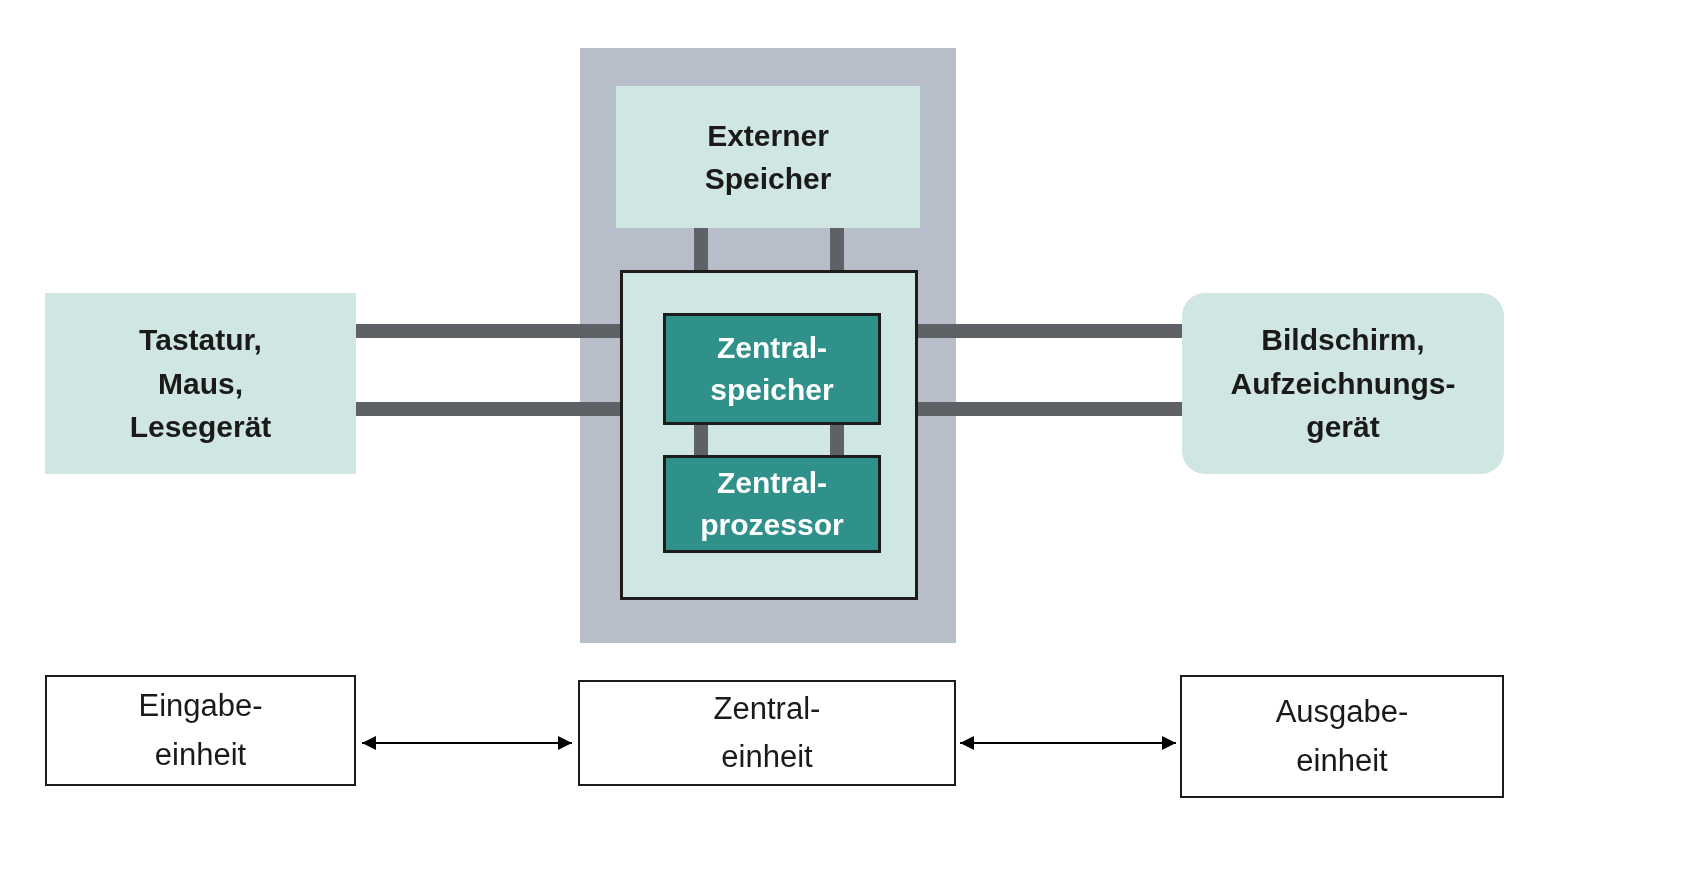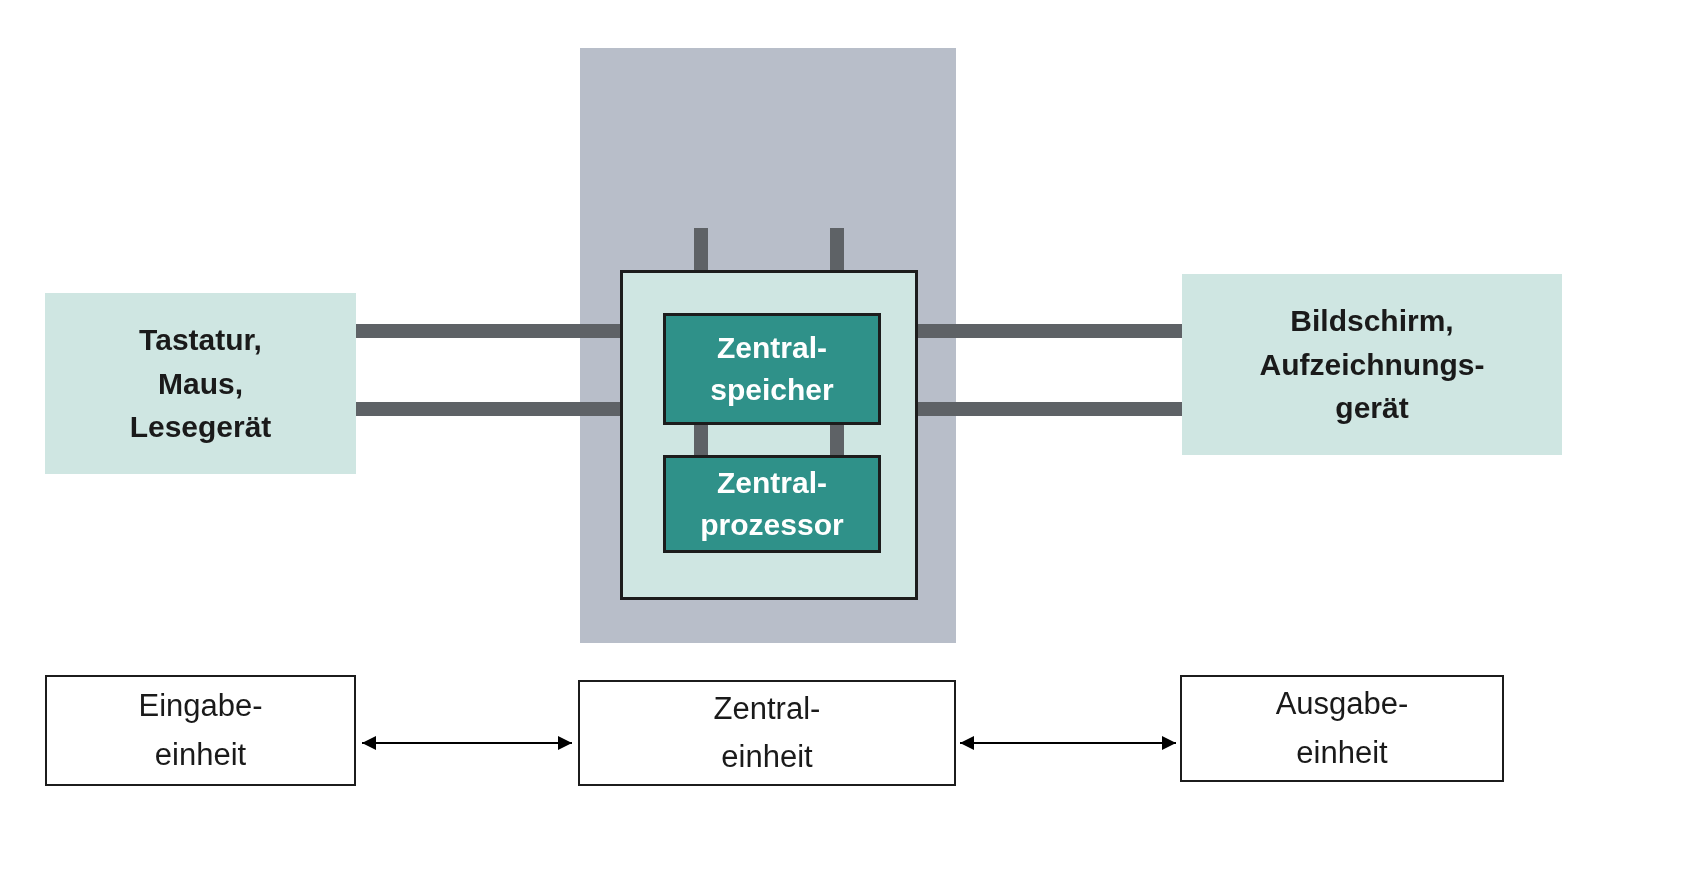--- a/index.html
+++ b/index.html
@@ -46,21 +46,21 @@
 
   .dark{
     background:var(--dark-teal);
     border:3px solid var(--line-black);
     color:#ffffff;font-weight:bold;font-size:30px;line-height:1.4;
   }
   .central-memory{left:663px;top:313px;width:218px;height:112px;}
   .central-processor{left:663px;top:455px;width:218px;height:98px;}
 
   .input-devices{left:45px;top:281px;width:311px;height:181px;margin-top:12px;}
-  .output-devices{left:1182px;top:274px;width:380px;height:181px;}
+  .output-devices{left:1182px;top:293px;width:322px;height:181px;border-radius:23px;}
 
   .conn{background:var(--connector-gray);}
   .conn-h{height:14px;}
   .conn-v{width:14px;}
 
   .bus-input-top{left:356px;top:324px;width:307px;}
   .bus-input-bottom{left:356px;top:402px;width:307px;}
   .bus-output-top{left:881px;top:324px;width:301px;}
   .bus-output-bottom{left:881px;top:402px;width:301px;}
   .bus-storage-left{left:694px;top:228px;height:85px;}
@@ -68,21 +68,21 @@
   .bus-cpu-left{left:694px;top:425px;height:30px;}
   .bus-cpu-right{left:830px;top:425px;height:30px;}
 
   .legend-box{
     background:#ffffff;
     border:2px solid var(--line-black);
     font-size:31px;font-weight:normal;line-height:1.55;
   }
   .legend-input{left:45px;top:675px;width:311px;height:111px;}
   .legend-central{left:578px;top:680px;width:378px;height:106px;}
-  .legend-output{left:1180px;top:675px;width:324px;height:107px;}
+  .legend-output{left:1180px;top:675px;width:324px;height:123px;}
 
   .arrow{
     position:absolute;height:0;border-top:2px solid #000;
   }
   .arrow::before{
     content:"";position:absolute;left:0;top:-8px;width:0;height:0;
     border-top:7px solid transparent;border-bottom:7px solid transparent;
     border-right:14px solid #000;
   }
   .arrow::after{
@@ -101,20 +101,22 @@
 
   <div class="abs panel"></div>
 
   <div class="abs conn conn-v bus-storage-left"></div>
   <div class="abs conn conn-v bus-storage-right"></div>
   <div class="abs conn conn-h bus-input-top"></div>
   <div class="abs conn conn-h bus-input-bottom"></div>
   <div class="abs conn conn-h bus-output-top"></div>
   <div class="abs conn conn-h bus-output-bottom"></div>
 
+  <div class="abs box teal ext-storage">Externer
+Speicher</div>
 
   <div class="abs box inner-frame teal"></div>
 
   <div class="abs conn conn-v bus-cpu-left"></div>
   <div class="abs conn conn-v bus-cpu-right"></div>
 
   <div class="abs box dark central-memory">Zentral-
 speicher</div>
   <div class="abs box dark central-processor">Zentral-
 prozessor</div>

